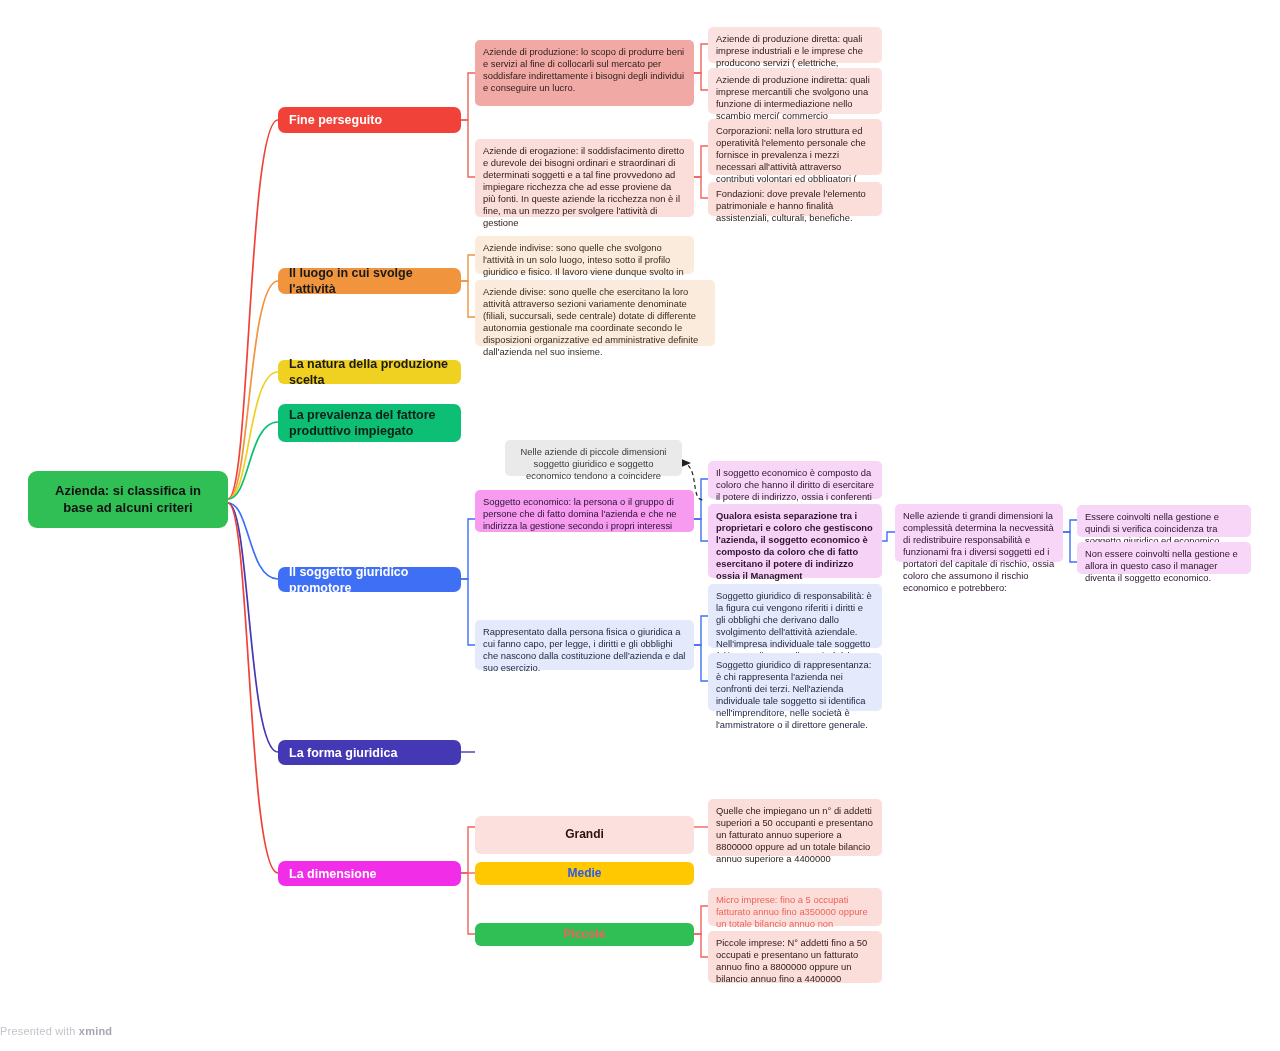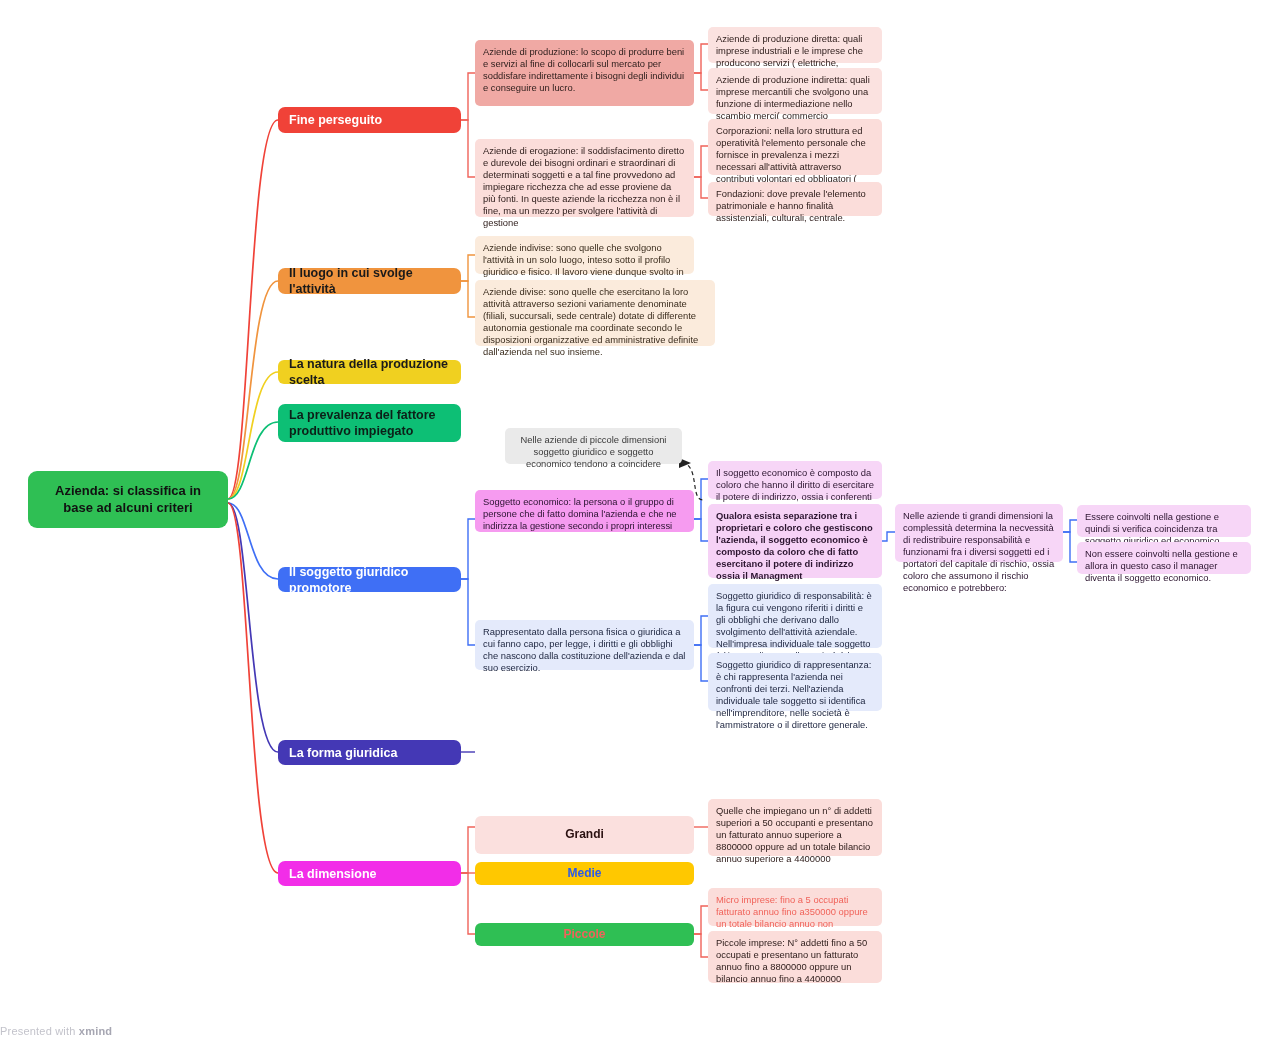--- a/index.html
+++ b/index.html
@@ -166,21 +166,21 @@
     <span>Aziende di produzione indiretta: quali imprese mercantili che svolgono una funzione di intermediazione nello scambio merci( commercio all'ingrosso) e le aziende bancarie.</span>
   </div>
 
   <div class="node card c-red-pale" style="left:475px; top:139px; width:219px; height:78px;">
     <span>Aziende di erogazione: il soddisfacimento diretto e durevole dei bisogni ordinari e straordinari di determinati soggetti e a tal fine provvedono ad impiegare ricchezza che ad esse proviene da più fonti. In queste aziende la ricchezza non è il fine, ma un mezzo per svolgere l'attività di gestione</span>
   </div>
   <div class="node card c-red-pale" style="left:708px; top:119px; width:174px; height:56px;">
     <span>Corporazioni: nella loro struttura ed operatività l'elemento personale che fornisce in prevalenza i mezzi necessari all'attività attraverso contributi volontari ed obbligatori ( stato, comuni)</span>
   </div>
   <div class="node card c-red-pale" style="left:708px; top:182px; width:174px; height:34px;">
-    <span>Fondazioni: dove prevale l'elemento patrimoniale e hanno finalità assistenziali, culturali, centrale.</span>
+    <span>Fondazioni: dove prevale l'elemento patrimoniale e hanno finalità assistenziali, culturali, benefiche.</span>
   </div>
 
   <div class="node branch b-orange" style="left:278px; top:268px; width:183px; height:26px;">
     <span>Il luogo in cui svolge l'attività</span>
   </div>
   <div class="node card c-orange-l" style="left:475px; top:236px; width:219px; height:38px;">
     <span>Aziende indivise: sono quelle che svolgono l'attività in un solo luogo, inteso sotto il profilo giuridico e fisico. Il lavoro viene dunque svolto in un'unica sede.</span>
   </div>
   <div class="node card c-orange-l" style="left:475px; top:280px; width:240px; height:66px;">
     <span>Aziende divise: sono quelle che esercitano la loro attività attraverso sezioni variamente denominate (filiali, succursali, sede centrale) dotate di differente autonomia gestionale ma coordinate secondo le disposizioni organizzative ed amministrative definite dall'azienda nel suo insieme.</span>
@@ -191,21 +191,21 @@
   </div>
 
   <div class="node branch b-green" style="left:278px; top:404px; width:183px; height:38px;">
     <span>La prevalenza del fattore produttivo impiegato</span>
   </div>
 
   <div class="node branch b-blue" style="left:278px; top:567px; width:183px; height:25px;">
     <span>Il soggetto giuridico promotore</span>
   </div>
 
-  <div class="node card c-grey" style="left:505px; top:428px; width:177px; height:36px;">
+  <div class="node card c-grey" style="left:505px; top:440px; width:177px; height:36px;">
     <span>Nelle aziende di piccole dimensioni soggetto giuridico e soggetto economico tendono a coincidere</span>
   </div>
 
   <div class="node card c-pink-hot" style="left:475px; top:490px; width:219px; height:42px;">
     <span>Soggetto economico: la persona o il gruppo di persone che di fatto domina l'azienda e che ne indirizza la gestione secondo i propri interessi</span>
   </div>
   <div class="node card c-pink-l" style="left:708px; top:461px; width:174px; height:38px;">
     <span>Il soggetto economico è composto da coloro che hanno il diritto di esercitare il potere di indirizzo, ossia i conferenti di capitale proprio.</span>
   </div>
   <div class="node card c-pink-l2 bold" style="left:708px; top:504px; width:174px; height:74px;">

